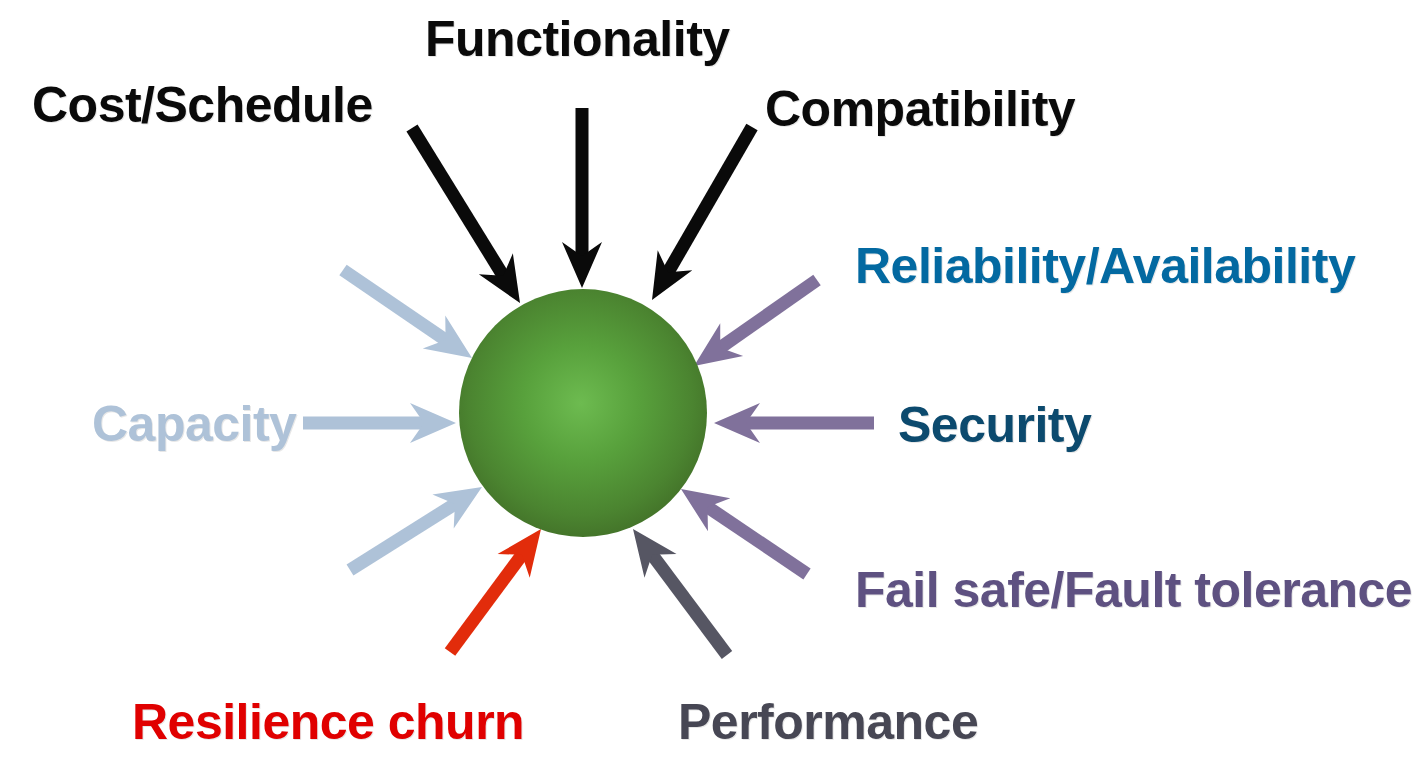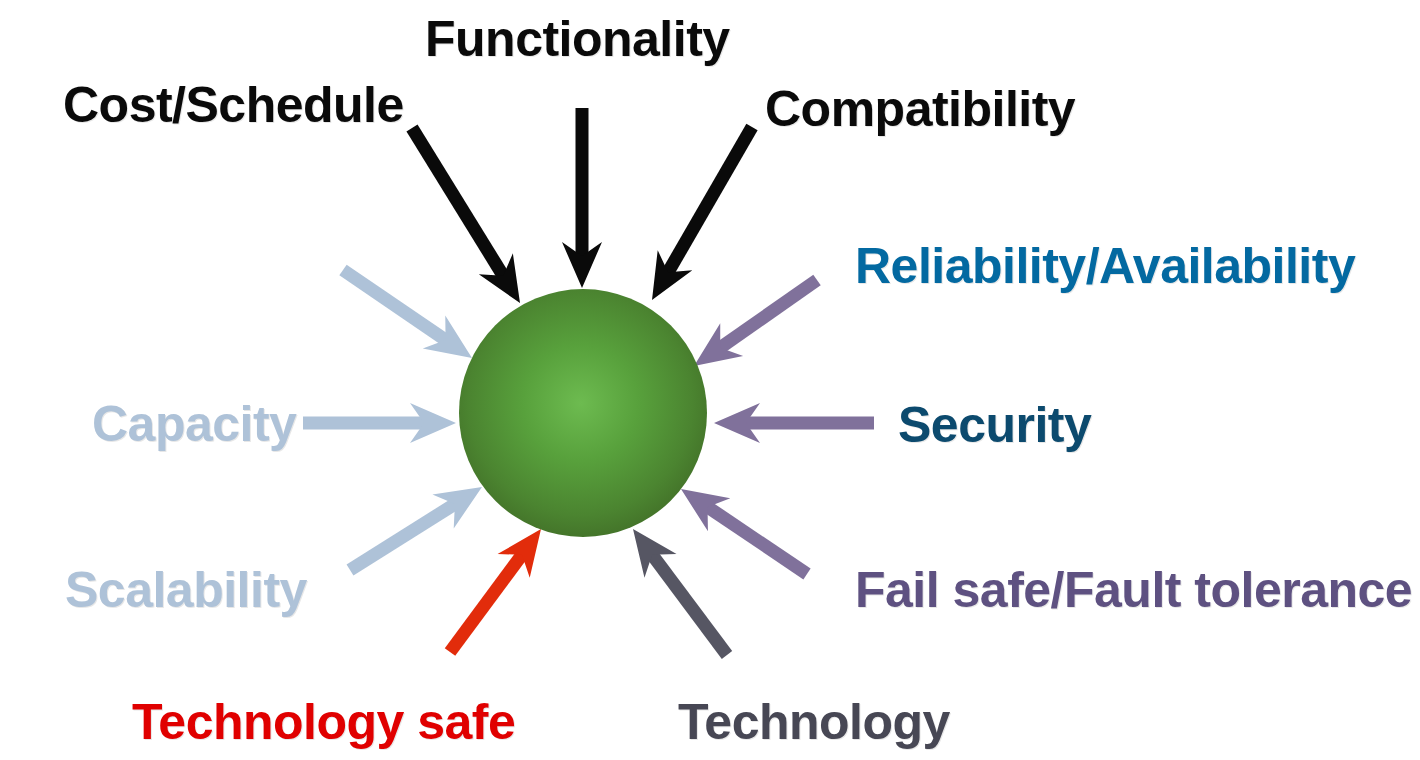--- a/index.html
+++ b/index.html
@@ -62,23 +62,22 @@
         <polygon points="681,489 730.3189915550975,498.1453306112041 707.5280381470321,506.895898749982 707.94911811762,531.3053782949943" fill="#80719b"></polygon>
         <line x1="450" y1="652" x2="523.157243849921" y2="553.1171319391178" stroke="#e22c0b" stroke-width="13"></line>
         <polygon points="541,529 529.7191951959574,577.8747730733667 521.9677267732491,554.724940735059 497.5630192771336,554.0844315399279" fill="#e22c0b"></polygon>
         <line x1="727" y1="655" x2="650.938873224028" y2="553.0457236832716" stroke="#565663" stroke-width="13"></line>
         <polygon points="633,529 676.5367547323574,553.9108608316645 652.1347981056299,554.6487719288231 644.4757898213286,577.8293584637019" fill="#565663"></polygon>
       </g>
     <circle id="sphere" fill="url(#sphereGrad)" cx="583" cy="413" r="124"></circle>
   </svg>
 
   <div class="factor-label" style="left: 425px; top: 13px; color: rgb(10, 10, 10);">Functionality</div>
-  <div class="factor-label" style="left: 32px; top: 79px; color: rgb(10, 10, 10); margin-left: 31px;">Cost/Schedule</div>
+  <div class="factor-label" style="left: 32px; top: 79px; color: rgb(10, 10, 10);">Cost/Schedule</div>
   <div class="factor-label" style="left: 765px; top: 83px; color: rgb(10, 10, 10);">Compatibility</div>
   <div class="factor-label" style="left: 855px; top: 240px; color: #0369a1;">Reliability/Availability</div>
   <div class="factor-label" style="left: 63px; top: 398px; color: rgb(174, 194, 216); margin-left: 29px;">Capacity</div>
   <div class="factor-label" style="left: 898px; top: 399px; color: #0c4a6e;">Security</div>
-  <div class="factor-label" style="left: 65px; top: 564px; color: rgb(174, 194, 216);">Scalability</div>
   <div class="factor-label" style="left: 855px; top: 564px; color: rgb(94, 81, 129);">Fail safe/Fault tolerance</div>
-  <div class="factor-label" style="left: 132px; top: 696px; color: rgb(224, 0, 0);">Technology safe</div>
-  <div class="factor-label" style="left: 678px; top: 696px; color: rgb(71, 71, 84);">Technology</div>
+  <div class="factor-label" style="left: 132px; top: 696px; color: rgb(224, 0, 0);">Resilience churn</div>
+  <div class="factor-label" style="left: 678px; top: 696px; color: rgb(71, 71, 84);">Performance</div>
 
 </div>
 
 </body></html>

